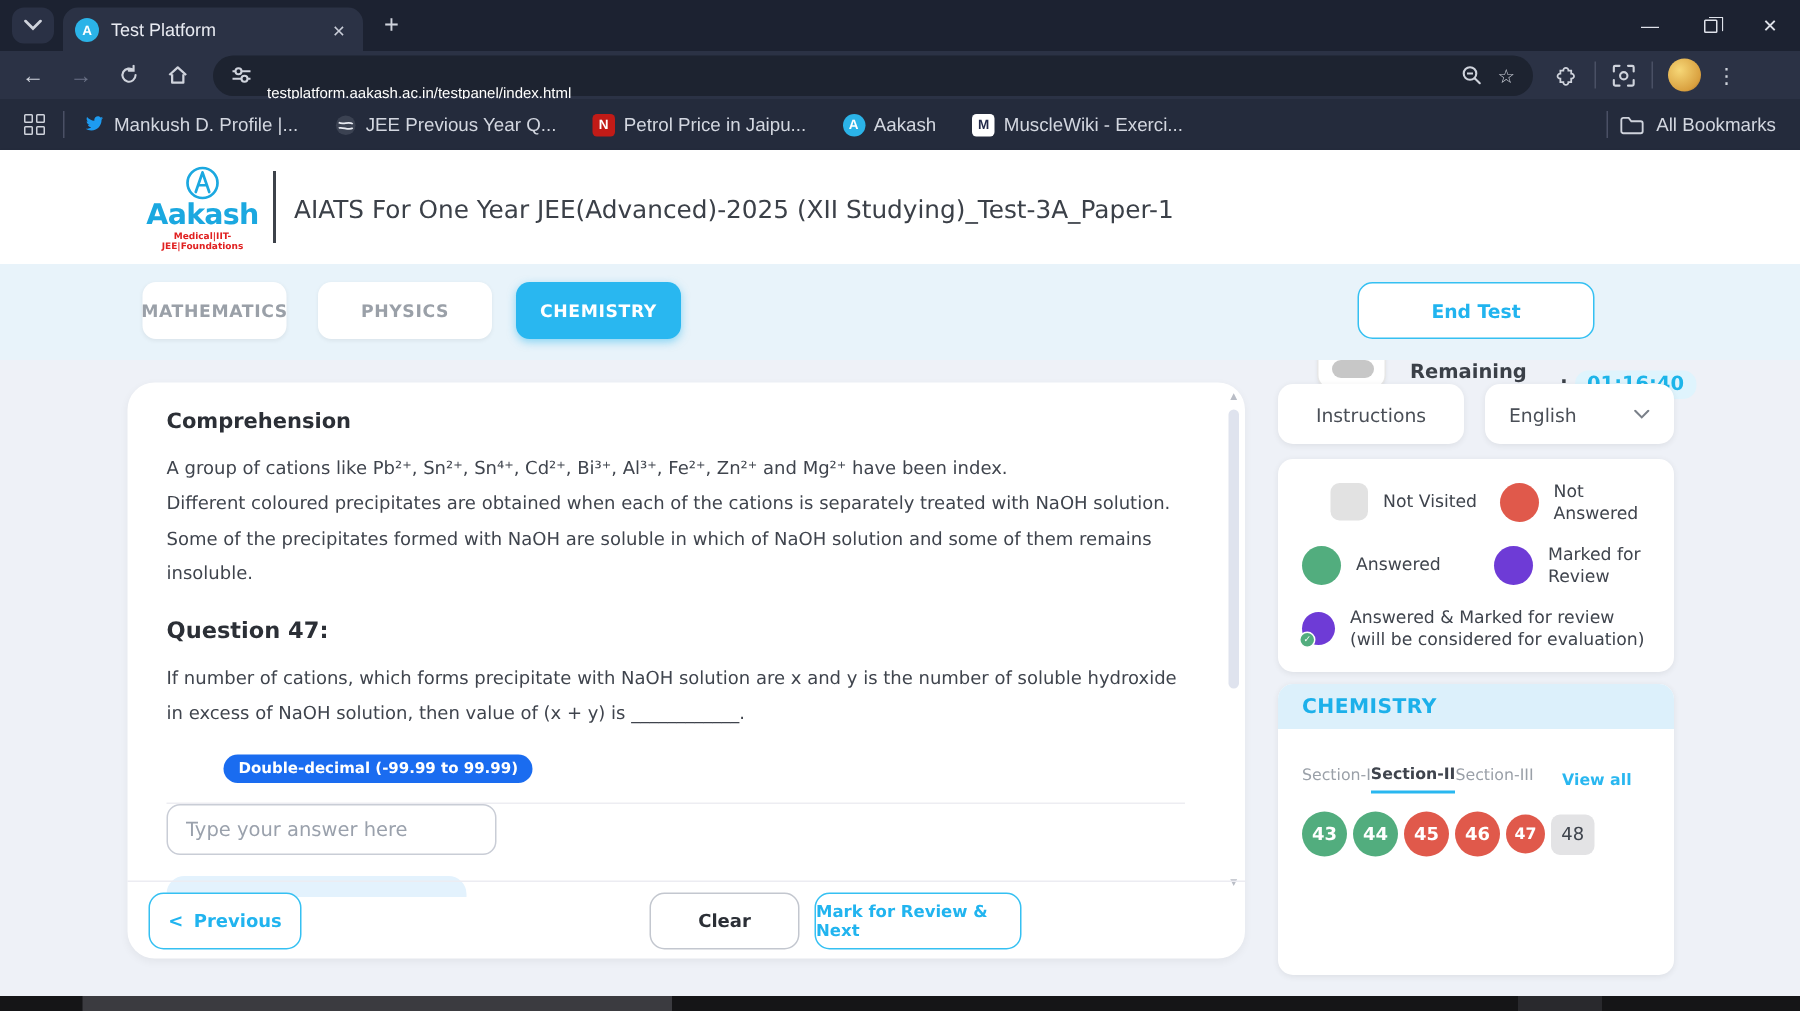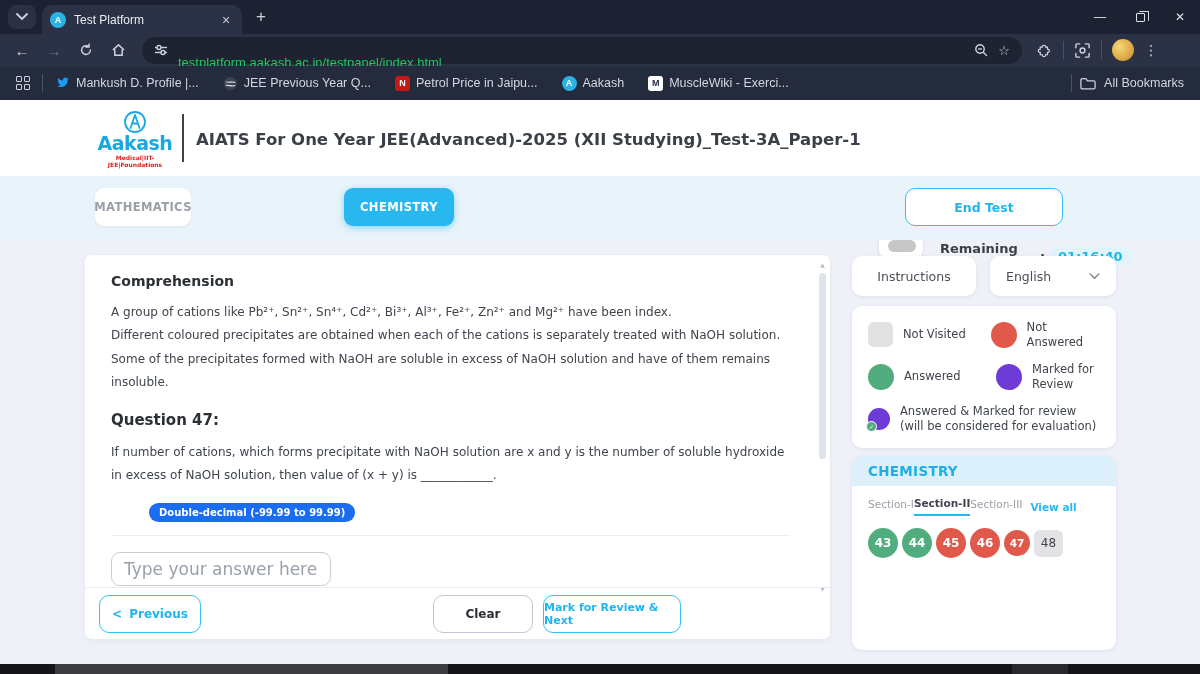--- a/index.html
+++ b/index.html
@@ -28,21 +28,21 @@
   .restore-sq::before{ content:""; position:absolute; left:2px; top:-3px; width:9px; height:9px;
     border-top:1px solid #dfe2ea; border-right:1px solid #dfe2ea; border-radius:1px;}
 
   .toolbar { position:absolute; top:34px; left:0; width:1200px; height:32px;
     background:#2b3245; display:flex; align-items:center;
     font-family:"Liberation Sans", sans-serif; }
   .navic { color:#cfd3dc; font-size:15px; width:32px; text-align:center; }
   .navic.dim { color:#6a7186; }
   .urlbar { height:27px; width:880px; margin-left:8px; background:#1d2330; border-radius:14px;
     display:flex; align-items:center; padding:0 12px; gap:10px; }
-  .urltext { color:#22c55e; font-size:13px; flex:1; white-space:nowrap; overflow:hidden;margin-top:24px; }
+  .urltext { color:#ffffff; font-size:10px; flex:1; white-space:nowrap; overflow:hidden;margin-top:24px; }
   .urlic { color:#cfd3dc; font-size:13px; }
   .tool-right { display:flex; align-items:center; gap:10px; margin-left:14px; }
   .vsep { width:1px; height:18px; background:#4a5065; }
   .avatar-dog { width:22px; height:22px; border-radius:50%;
     background:radial-gradient(circle at 35% 35%, #f6d777, #d9a03f 70%, #8a5a20); }
   .dots { color:#cfd3dc; font-size:14px; }
 
   .bookmarksbar { position:absolute; top:66px; left:0; width:1200px; height:34px;
     background:#242b3c; display:flex; align-items:center;
     font-family:"Liberation Sans", sans-serif; }
@@ -57,21 +57,21 @@
   .gridic span { width:6px; height:6px; border:1.4px solid #cfd3dc; border-radius:1px; }
   .allbm { margin-left:auto; display:flex; align-items:center; gap:8px; margin-right:16px; }
 
   
   .pageheader { position:absolute; top:100px; left:0; width:1200px; height:76px; background:#fff;
     box-shadow:0 1px 3px rgba(0,0,0,.08); }
   .logo { position:absolute; left:95px; top:10px; width:80px; text-align:center; }
   .logo-name { color:#1ba8e0; font-weight:800; font-size:19px; letter-spacing:-0.5px; line-height:1; }
   .logo-tag { color:#e02020; font-size:6px; font-weight:bold; margin-top:1px; }
   .hdr-divider { position:absolute; left:182px; top:14px; width:2px; height:48px; background:#3d424a; }
-  .test-title { position:absolute; left:196px; top:30px; font-size:16.5px; font-weight:700; color:#3b4048; }
+  .test-title { position:absolute; left:196px; top:30px; font-size:16.5px; font-weight:400; color:#3b4048; }
   .userbox { position:absolute; left:878px; top:114px; width:46px; height:46px; background:#fff;
     border:1px solid #e7e7e7; border-radius:10px; box-shadow:0 1px 3px rgba(0,0,0,.06); }
   .userbox .head { position:absolute; left:16px; top:7px; width:14px; height:14px;
     border-radius:50%; background:#c7c7c7; }
   .userbox .bodyp { position:absolute; left:9px; top:25px; width:28px; height:12px;
     border-radius:7px; background:#c7c7c7; }
   .idgrid { position:absolute; left:940px; top:118px; display:grid;
     grid-template-columns:100px 10px auto; grid-row-gap:8px; align-items:center;
     font-size:13px; color:#3b4048; font-weight:600; }
   .timer-pill { background:#dff4fd; color:#1cb5ea; font-weight:bold; border-radius:9px;
@@ -82,32 +82,32 @@
   .subtab { position:absolute; top:12px; height:38px; border-radius:9px; background:#fff;
     display:flex; align-items:center; justify-content:center; font-size:11.5px; font-weight:bold;
     letter-spacing:.4px; color:#9aa0a8; box-shadow:0 1px 3px rgba(0,0,0,.06); }
   .subtab.active { background:#29b7f0; color:#fff; box-shadow:0 2px 6px rgba(41,183,240,.5); }
   .endtest { position:absolute; left:905px; top:12px; width:158px; height:38px; background:#fff;
     border:1.5px solid #35c0f2; border-radius:10px; color:#21b4ef; font-weight:bold; font-size:12.5px;
     display:flex; align-items:center; justify-content:center; }
 
   
   .qcard { position:absolute; left:85px; top:255px; width:745px; height:384px; background:#fff;
-    border-radius:7px; box-shadow:0 2px 6px rgba(0,0,0,.05); }
+    border-radius:18px; box-shadow:0 2px 6px rgba(0,0,0,.05); }
   .qscroll { position:absolute; left:0; top:0; width:745px; height:343px; overflow:hidden;
     padding:18px 40px 0 26px; }
   .comp-head { font-size:14px; font-weight:bold; color:#2b2f36; margin-bottom:12px; }
   .para { font-size:12px; color:#3f444d; line-height:1.95; max-width:680px; }
   .q-head { font-size:15px; font-weight:bold; color:#2b2f36; margin-top:16px; }
   .q-text { font-size:12px; color:#3f444d; line-height:1.95; max-width:680px; margin-top:12px; }
   .badge { display:inline-block; margin-top:16px; background:#1a6cf0; color:#fff; font-weight:bold;
     font-size:10px; border-radius:11px; padding:4px 10px;margin-left:38px; }
   .qdivider { border:none; border-top:1px solid #ededf2; margin-top:13px; }
-  .ansinput { margin-top:16px; width:220px; height:34px; border:1px solid #c9cdd6; border-radius:9px;
-    padding:0 12px; font-size:17px; color:#7f1d1d; outline:none;
+  .ansinput { margin-top:0; width:220px; height:34px; border:1px solid #c9cdd6; border-radius:9px;
+    padding:0 12px; font-size:13px; color:#7f1d1d; outline:none;
     font-family:"DejaVu Sans", sans-serif; }
   .ansinput::placeholder { color:#9aa1ac; }
   .keypad { margin-top:14px; width:200px; height:60px; background:#e3f2fd; border-radius:12px;
     padding:14px 12px 0 22px; display:flex; gap:6px; }
   .vscroll { position:absolute; right:3px; top:6px; width:9px; height:332px; }
   .vscroll .arrow { color:#b9bdc6; font-size:6px; text-align:center; line-height:8px; }
   .vscroll .thumb { position:absolute; left:1px; top:12px; width:7px; height:186px;
     background:#dfe3ee; border-radius:4px; }
   .qfooter { position:absolute; left:0; bottom:0; width:745px; height:52px;
     border-top:1px solid #ececf2; }
@@ -133,24 +133,24 @@
   .red { background:#e0594b; } .green { background:#52ad7e; } .purple { background:#6e3bd6; }
   .sw.small { width:22px; height:22px; position:relative; }
   .minibadge { position:absolute; left:-2px; bottom:-2px; width:11px; height:11px; border-radius:50%;
     background:#52ad7e; border:1.5px solid #fff; color:#fff; font-size:6px;
     display:flex; align-items:center; justify-content:center; }
 
   .chemcard { position:absolute; left:852px; top:456px; width:264px; height:194px; background:#fff;
     border-radius:10px; box-shadow:0 1px 4px rgba(0,0,0,.07); overflow:hidden; }
   .chemhead { height:30px; background:#dcf0fb; display:flex; align-items:center; padding-left:16px;
     color:#1cb0ea; font-weight:bold; font-size:13.5px; letter-spacing:.3px; }
-  .sectabs { display:flex; align-items:center; padding:11px 10px 0 16px; font-size:10.5px; }
+  .sectabs { display:flex; align-items:center; padding:24px 10px 0 16px; font-size:10.5px; }
   .sectab { color:#9aa0a8; padding-bottom:5px; }
   .sectab.active { color:#3f444d; font-weight:bold; border-bottom:2px solid #29b7f0; }
-  .viewall { color:#29b7f0; font-weight:bold; font-size:10.5px; margin-left:8px; }
+  .viewall { color:#29b7f0; font-weight:bold; font-size:10.5px; margin-left:19px; }
   .bubbles { display:flex; align-items:center; gap:4px; padding:12px 0 0 16px; }
   .qb { display:flex; align-items:center; justify-content:center; color:#fff; font-weight:bold;
     font-size:12px; }
   .qb.circle30 { width:30px; height:30px; border-radius:50%; }
   .qb.circle26 { width:26px; height:26px; border-radius:50%; font-size:10.5px; }
   .qb.graysq { width:29px; height:27px; border-radius:6px; background:#e3e3e5; color:#3f444d;
     font-weight:normal; }
 
   
   .bottombar { position:absolute; left:0; bottom:0; width:1200px; height:10px; background:#151517; }
@@ -292,30 +292,31 @@
       <span>:</span>
       <span style="font-weight:bold;">00007743563</span>
       <span>Remaining Time</span>
       <span>:</span>
       <span><span class="timer-pill">01:16:40</span></span>
     </div>
   </div>
 
   <div class="subjectstrip">
     <div class="subtab" style="left:95px; width:96px;">MATHEMATICS</div>
+    <div class="subtab" style="left:212px; width:116px;">PHYSICS</div>
     <div class="subtab active" style="left:344px; width:110px;">CHEMISTRY</div>
     <div class="endtest">End Test</div>
   </div>
 
   <div class="qcard">
     <div class="qscroll">
       <div class="comp-head">Comprehension</div>
       <div class="para">A group of cations like Pb²⁺, Sn²⁺, Sn⁴⁺, Cd²⁺, Bi³⁺, Al³⁺, Fe²⁺, Zn²⁺ and Mg²⁺ have been index.</div>
       <div class="para">Different coloured precipitates are obtained when each of the cations is separately treated with NaOH solution.</div>
-      <div class="para">Some of the precipitates formed with NaOH are soluble in excess of NaOH solution and have of them remains insoluble.</div>
+      <div class="para">Some of the precipitates formed with NaOH are soluble in which of NaOH solution and some of them remains insoluble.</div>
       <div class="q-head">Question 47:</div>
       <div class="q-text">If number of cations, which forms precipitate with NaOH solution are x and y is the number of soluble hydroxide in excess of NaOH solution, then value of (x + y) is ____________.</div>
       <div><span class="badge">Double-decimal (-99.99 to 99.99)</span></div>
       <hr class="qdivider">
       <input class="ansinput" placeholder="Type your answer here" style="">
       <div class="keypad">
         
         
         
         
@@ -345,21 +346,21 @@
   </div>
   <div class="sb-btnrow-card" style="left:990px; width:126px; justify-content:space-between; padding:0 16px;">
     <span>English</span>
     <svg width="11" height="7" viewBox="0 0 12 8">
         <polyline points="1,1 6,6 11,1" fill="none" stroke="#7a8089" stroke-width="1.6" stroke-linecap="round"></polyline>
       </svg>
   </div>
 
   <div class="legendcard">
     <div class="lrow">
-      <div class="litem" style="width:128px;">
+      <div class="litem" style="width:128px;margin-left:19px;">
         <span class="sw square"></span>
         <span class="lbl">Not Visited</span>
       </div>
       <div class="litem">
         <span class="sw circle red"></span>
         <span class="lbl">Not Answered</span>
       </div>
     </div>
     <div class="lrow">
       <div class="litem" style="width:128px;">

